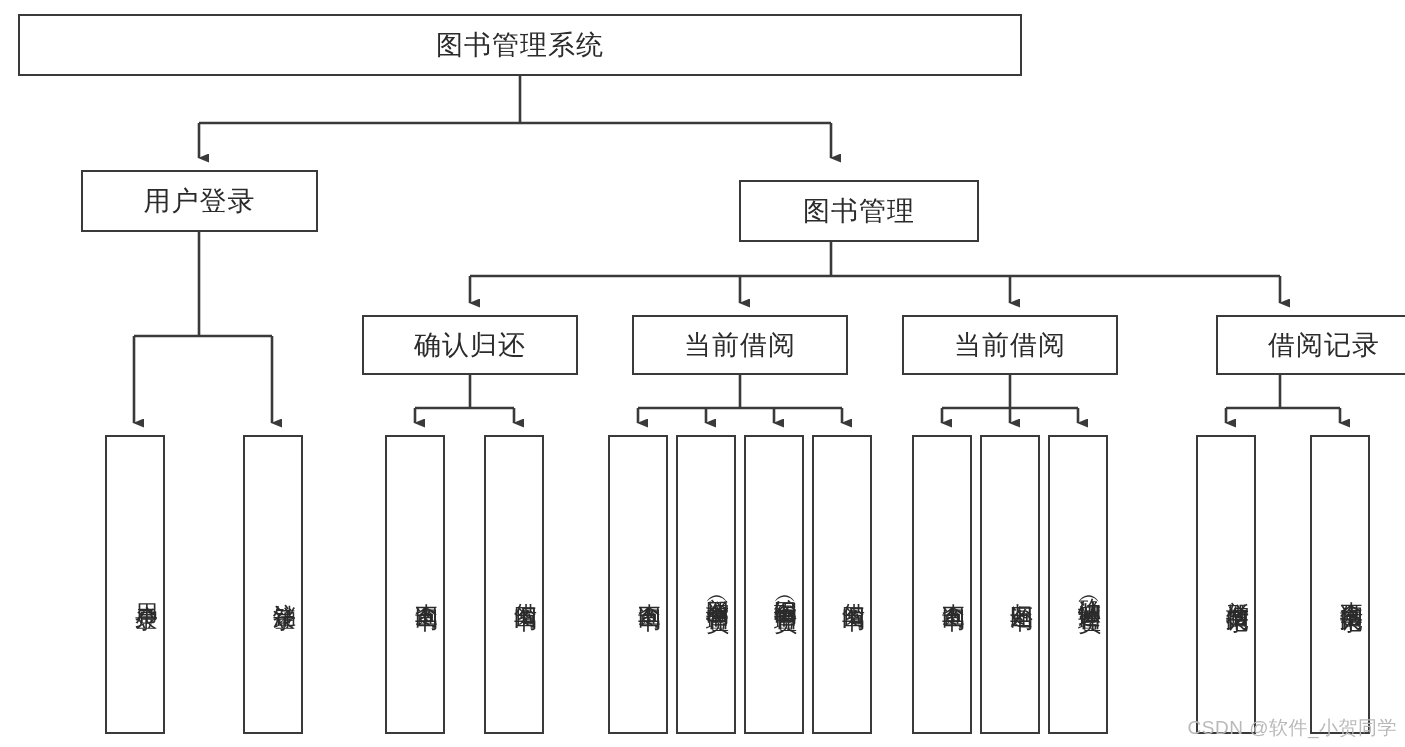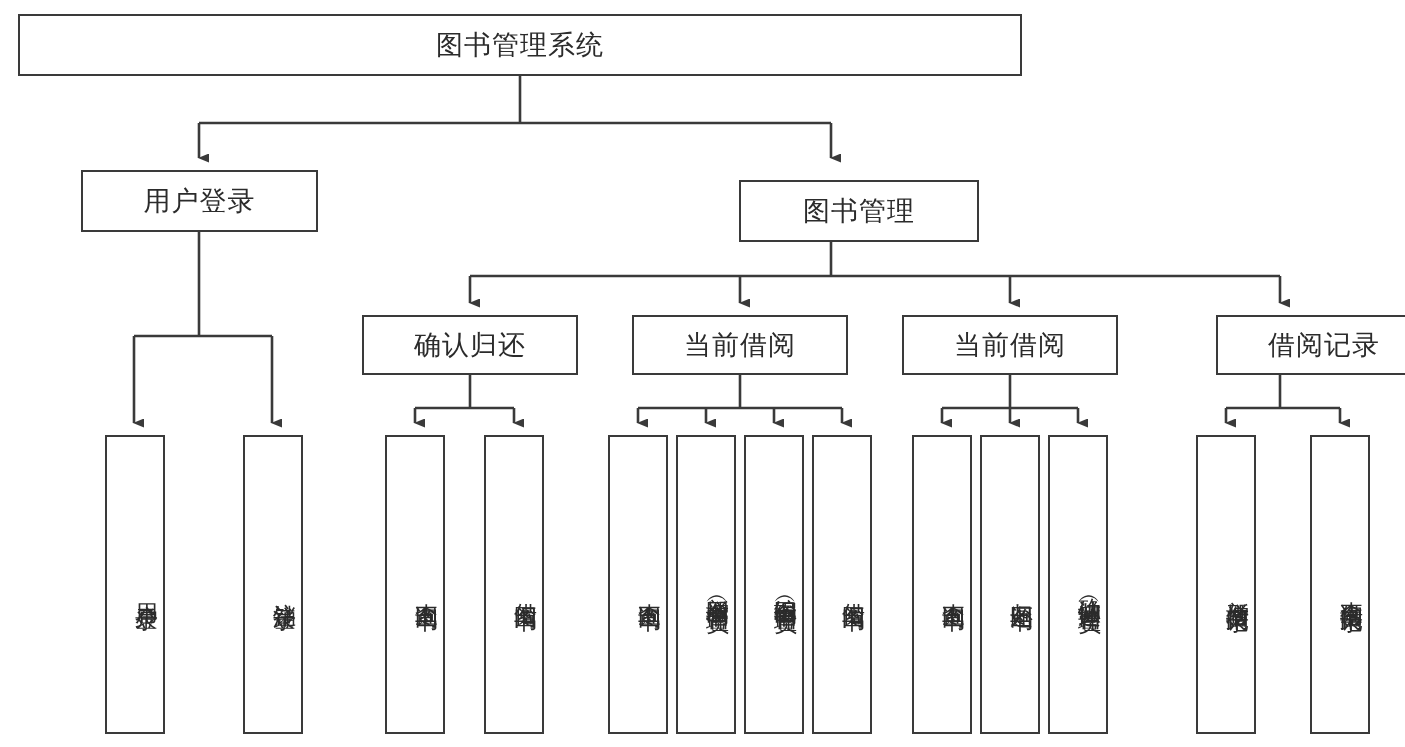--- a/index.html
+++ b/index.html
@@ -196,14 +196,15 @@
   </div>
 
   <div class="node vert" style="left:1196px; top:435px; width:60px; height:299px;">
     <span class="label">新增借阅记录</span>
   </div>
 
   <div class="node vert" style="left:1310px; top:435px; width:60px; height:299px;">
     <span class="label">查询借阅记录</span>
   </div>
 
+  <div id="watermark">CSDN @软件_小贺同学</div>
 
 </div>
 
 </body></html>

